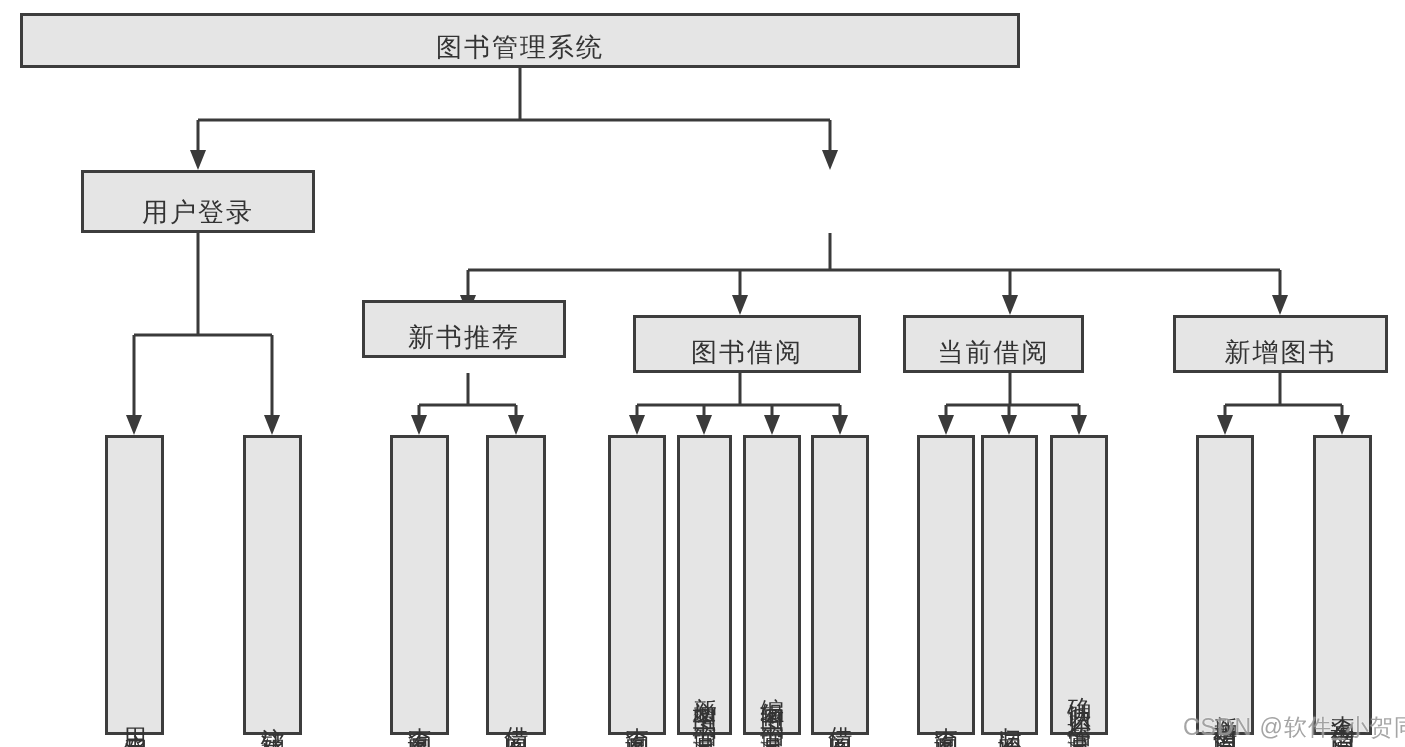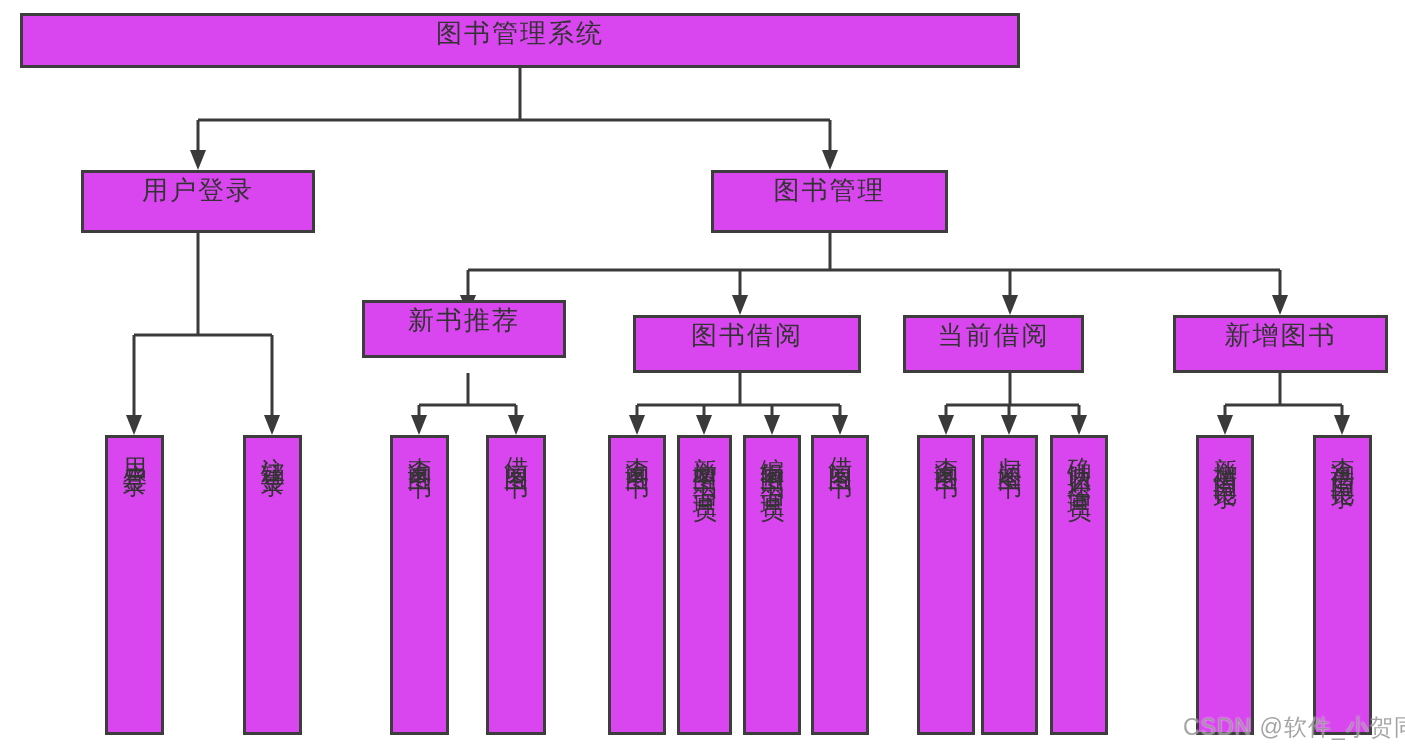--- a/index.html
+++ b/index.html
@@ -27,24 +27,24 @@
     stroke-width:3;
     fill:none;
   }
   .arrowhead{
     fill:var(--line);
     stroke:none;
   }
   .box{
     position:absolute;
     box-sizing:border-box;
-    background:#d946ef;
+    background:#e5e5e5;
     border:3px solid var(--border);
     display:flex;
-    align-items:flex-start;
+    align-items:flex-end;
     justify-content:center;
     color:var(--text);
   }
   .h-label{
     font-size:26px;
     letter-spacing:2px;
     white-space:nowrap;
   }
   .v-label{
     writing-mode:vertical-rl;
@@ -115,23 +115,20 @@
     </g>
   </svg>
 
   <div class="box" style="left:20px;top:13px;width:1000px;height:55px">
     <span class="h-label">图书管理系统</span>
   </div>
 
   <div class="box" style="left:81px;top:170px;width:234px;height:63px">
     <span class="h-label">用户登录</span>
   </div>
-  <div class="box" style="left:711px;top:170px;width:237px;height:63px">
-    <span class="h-label">图书管理</span>
-  </div>
 
   <div class="box" style="left:362px;top:300px;width:204px;height:58px">
     <span class="h-label">新书推荐</span>
   </div>
   <div class="box" style="left:633px;top:315px;width:228px;height:58px">
     <span class="h-label">图书借阅</span>
   </div>
   <div class="box" style="left:903px;top:315px;width:181px;height:58px">
     <span class="h-label">当前借阅</span>
   </div>

